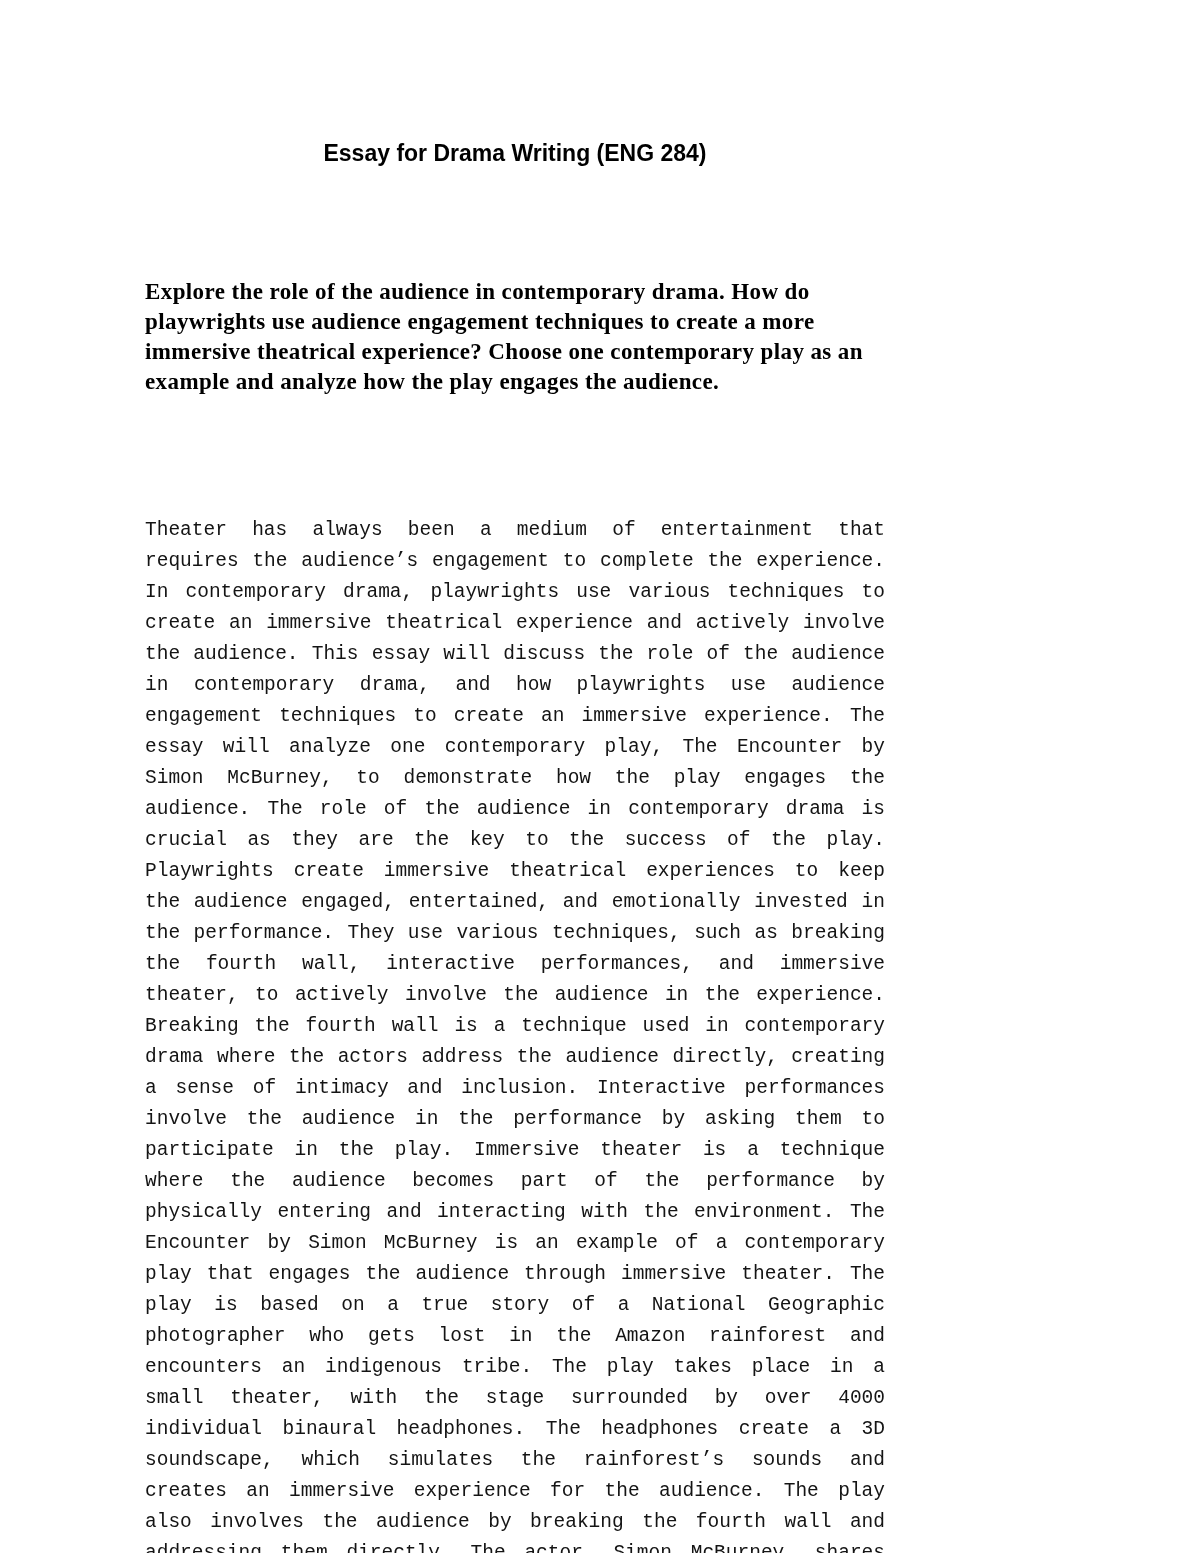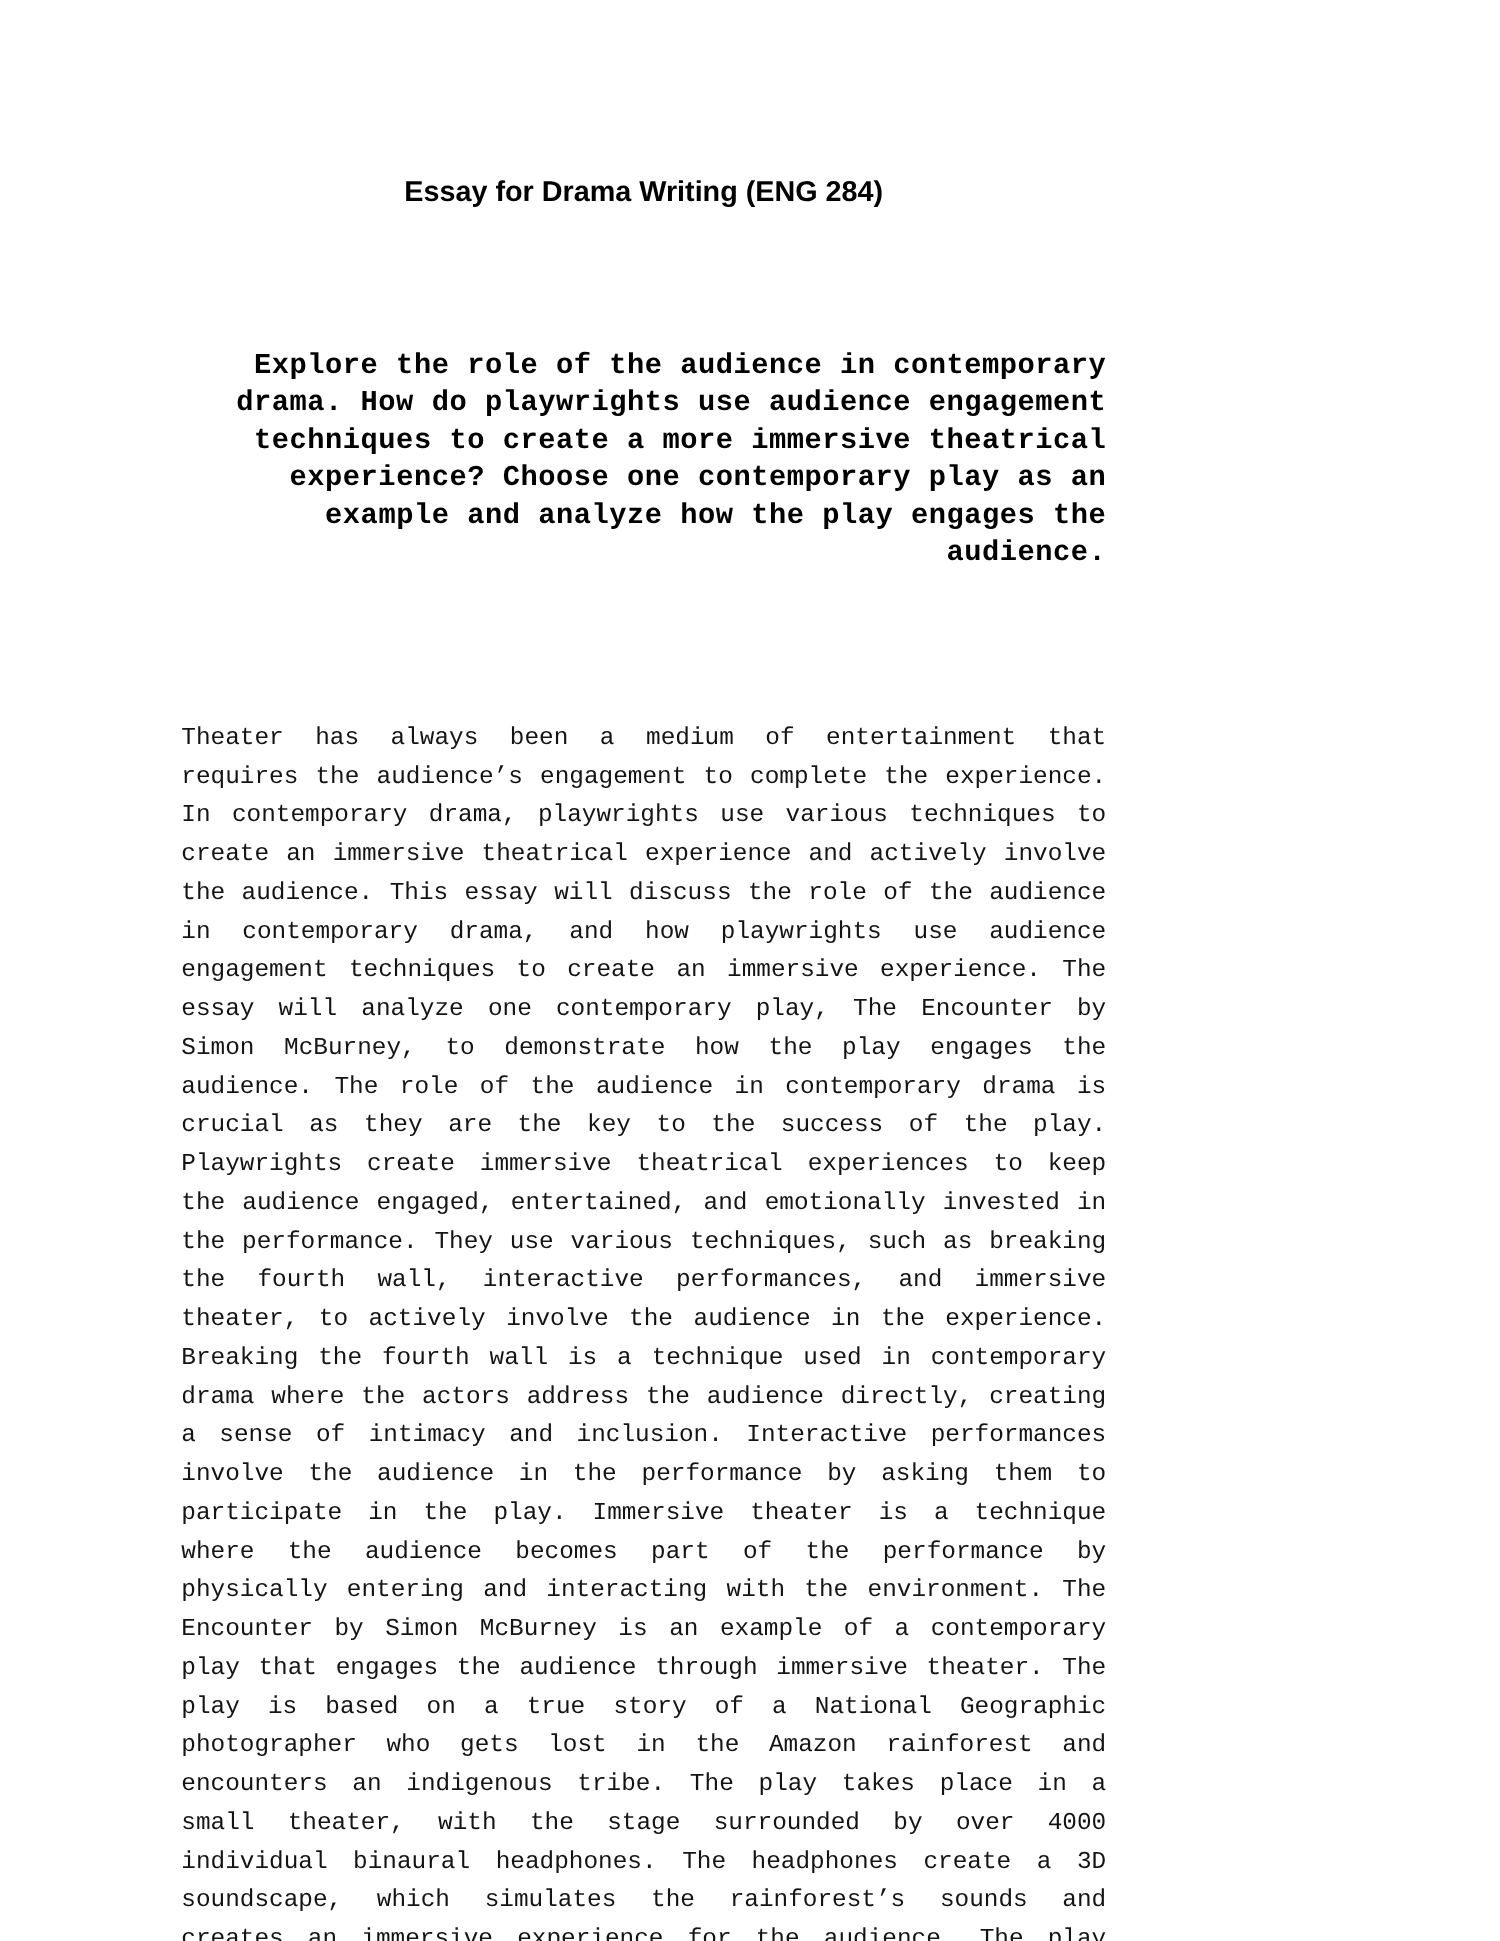--- a/index.html
+++ b/index.html
@@ -25,27 +25,27 @@
   .title {
     margin: 0;
     text-align: center;
     font-size: 23px;
     font-weight: 700;
     color: #000000;
     font-family: "Liberation Sans", sans-serif;
   }
   .prompt {
     margin: 110px 0 0 0;
-    text-align: right;
+    text-align: left;
     font-size: 23px;
     font-weight: 700;
     line-height: 30px;
     color: #000000;
     letter-spacing: 0.4px;
-    font-family: Liberation Mono, monospace;
+    font-family: Liberation Serif, serif;
   }
   .body-text {
     margin: 118px 0 0 0;
     text-align: justify;
     text-justify: inter-word;
     font-size: 19.5px;
     line-height: 31px;
     color: #141414;
     word-spacing: 1px;
     font-family: Liberation Mono, monospace;

